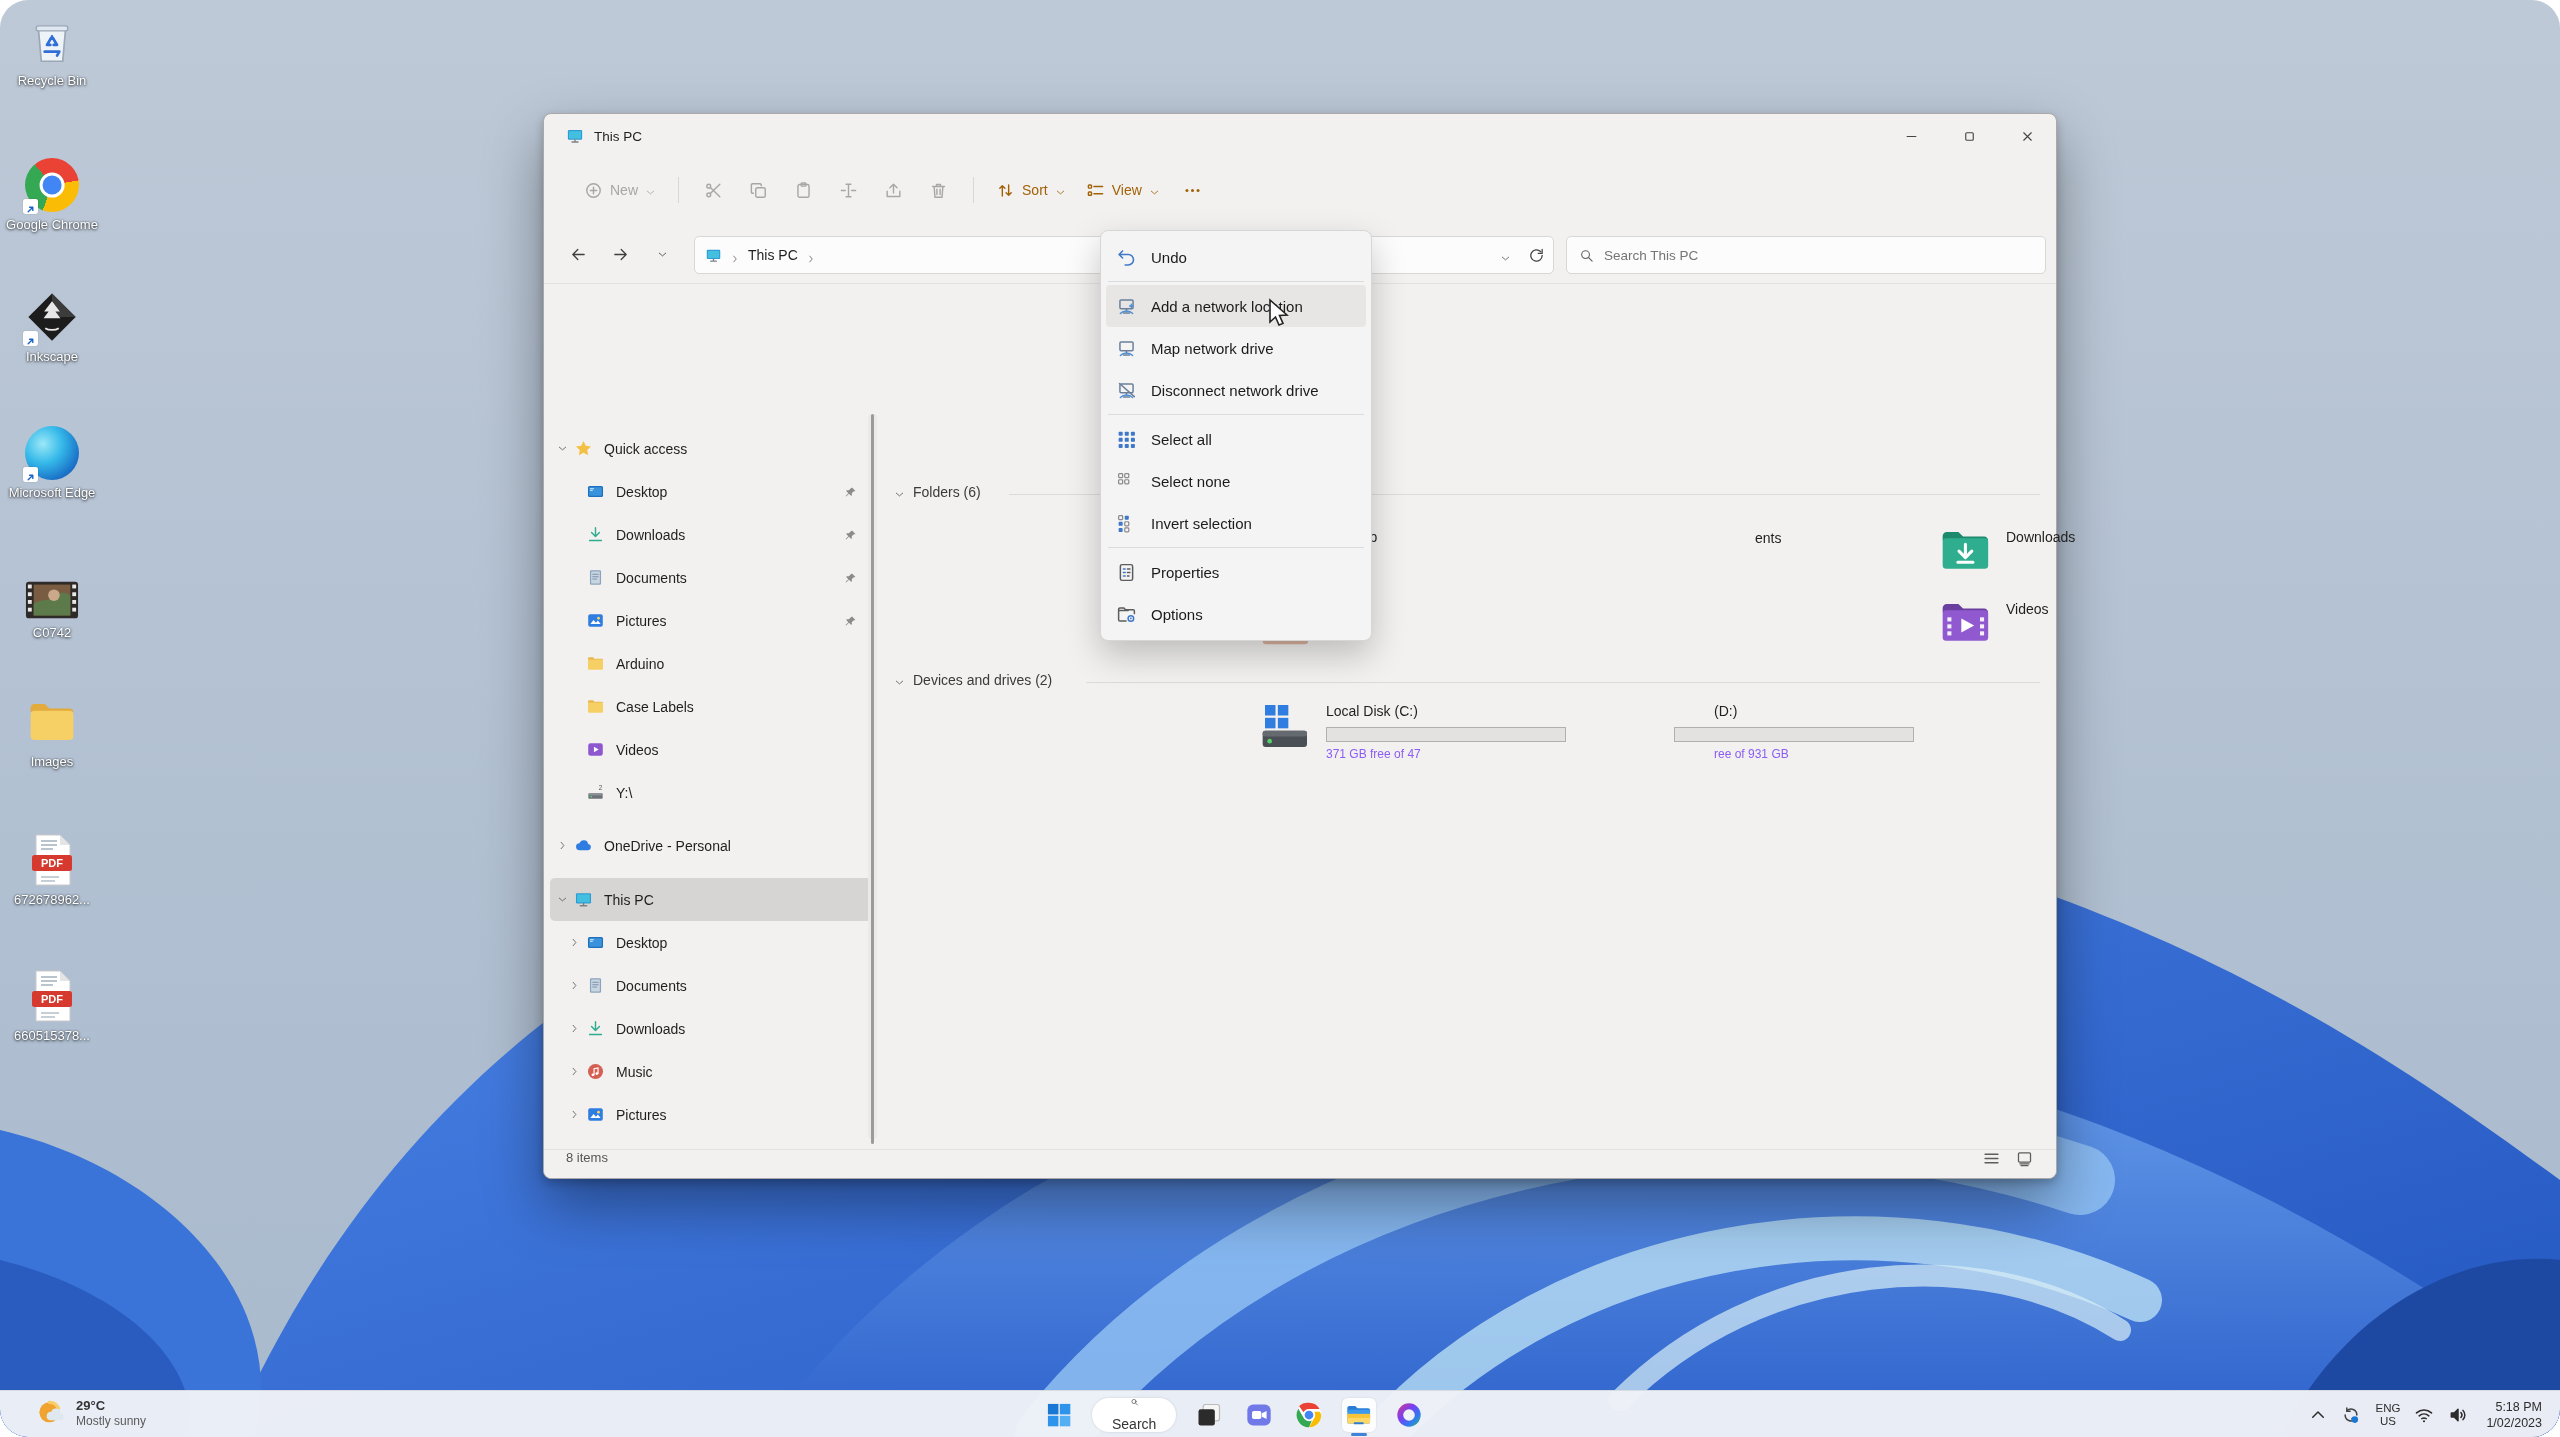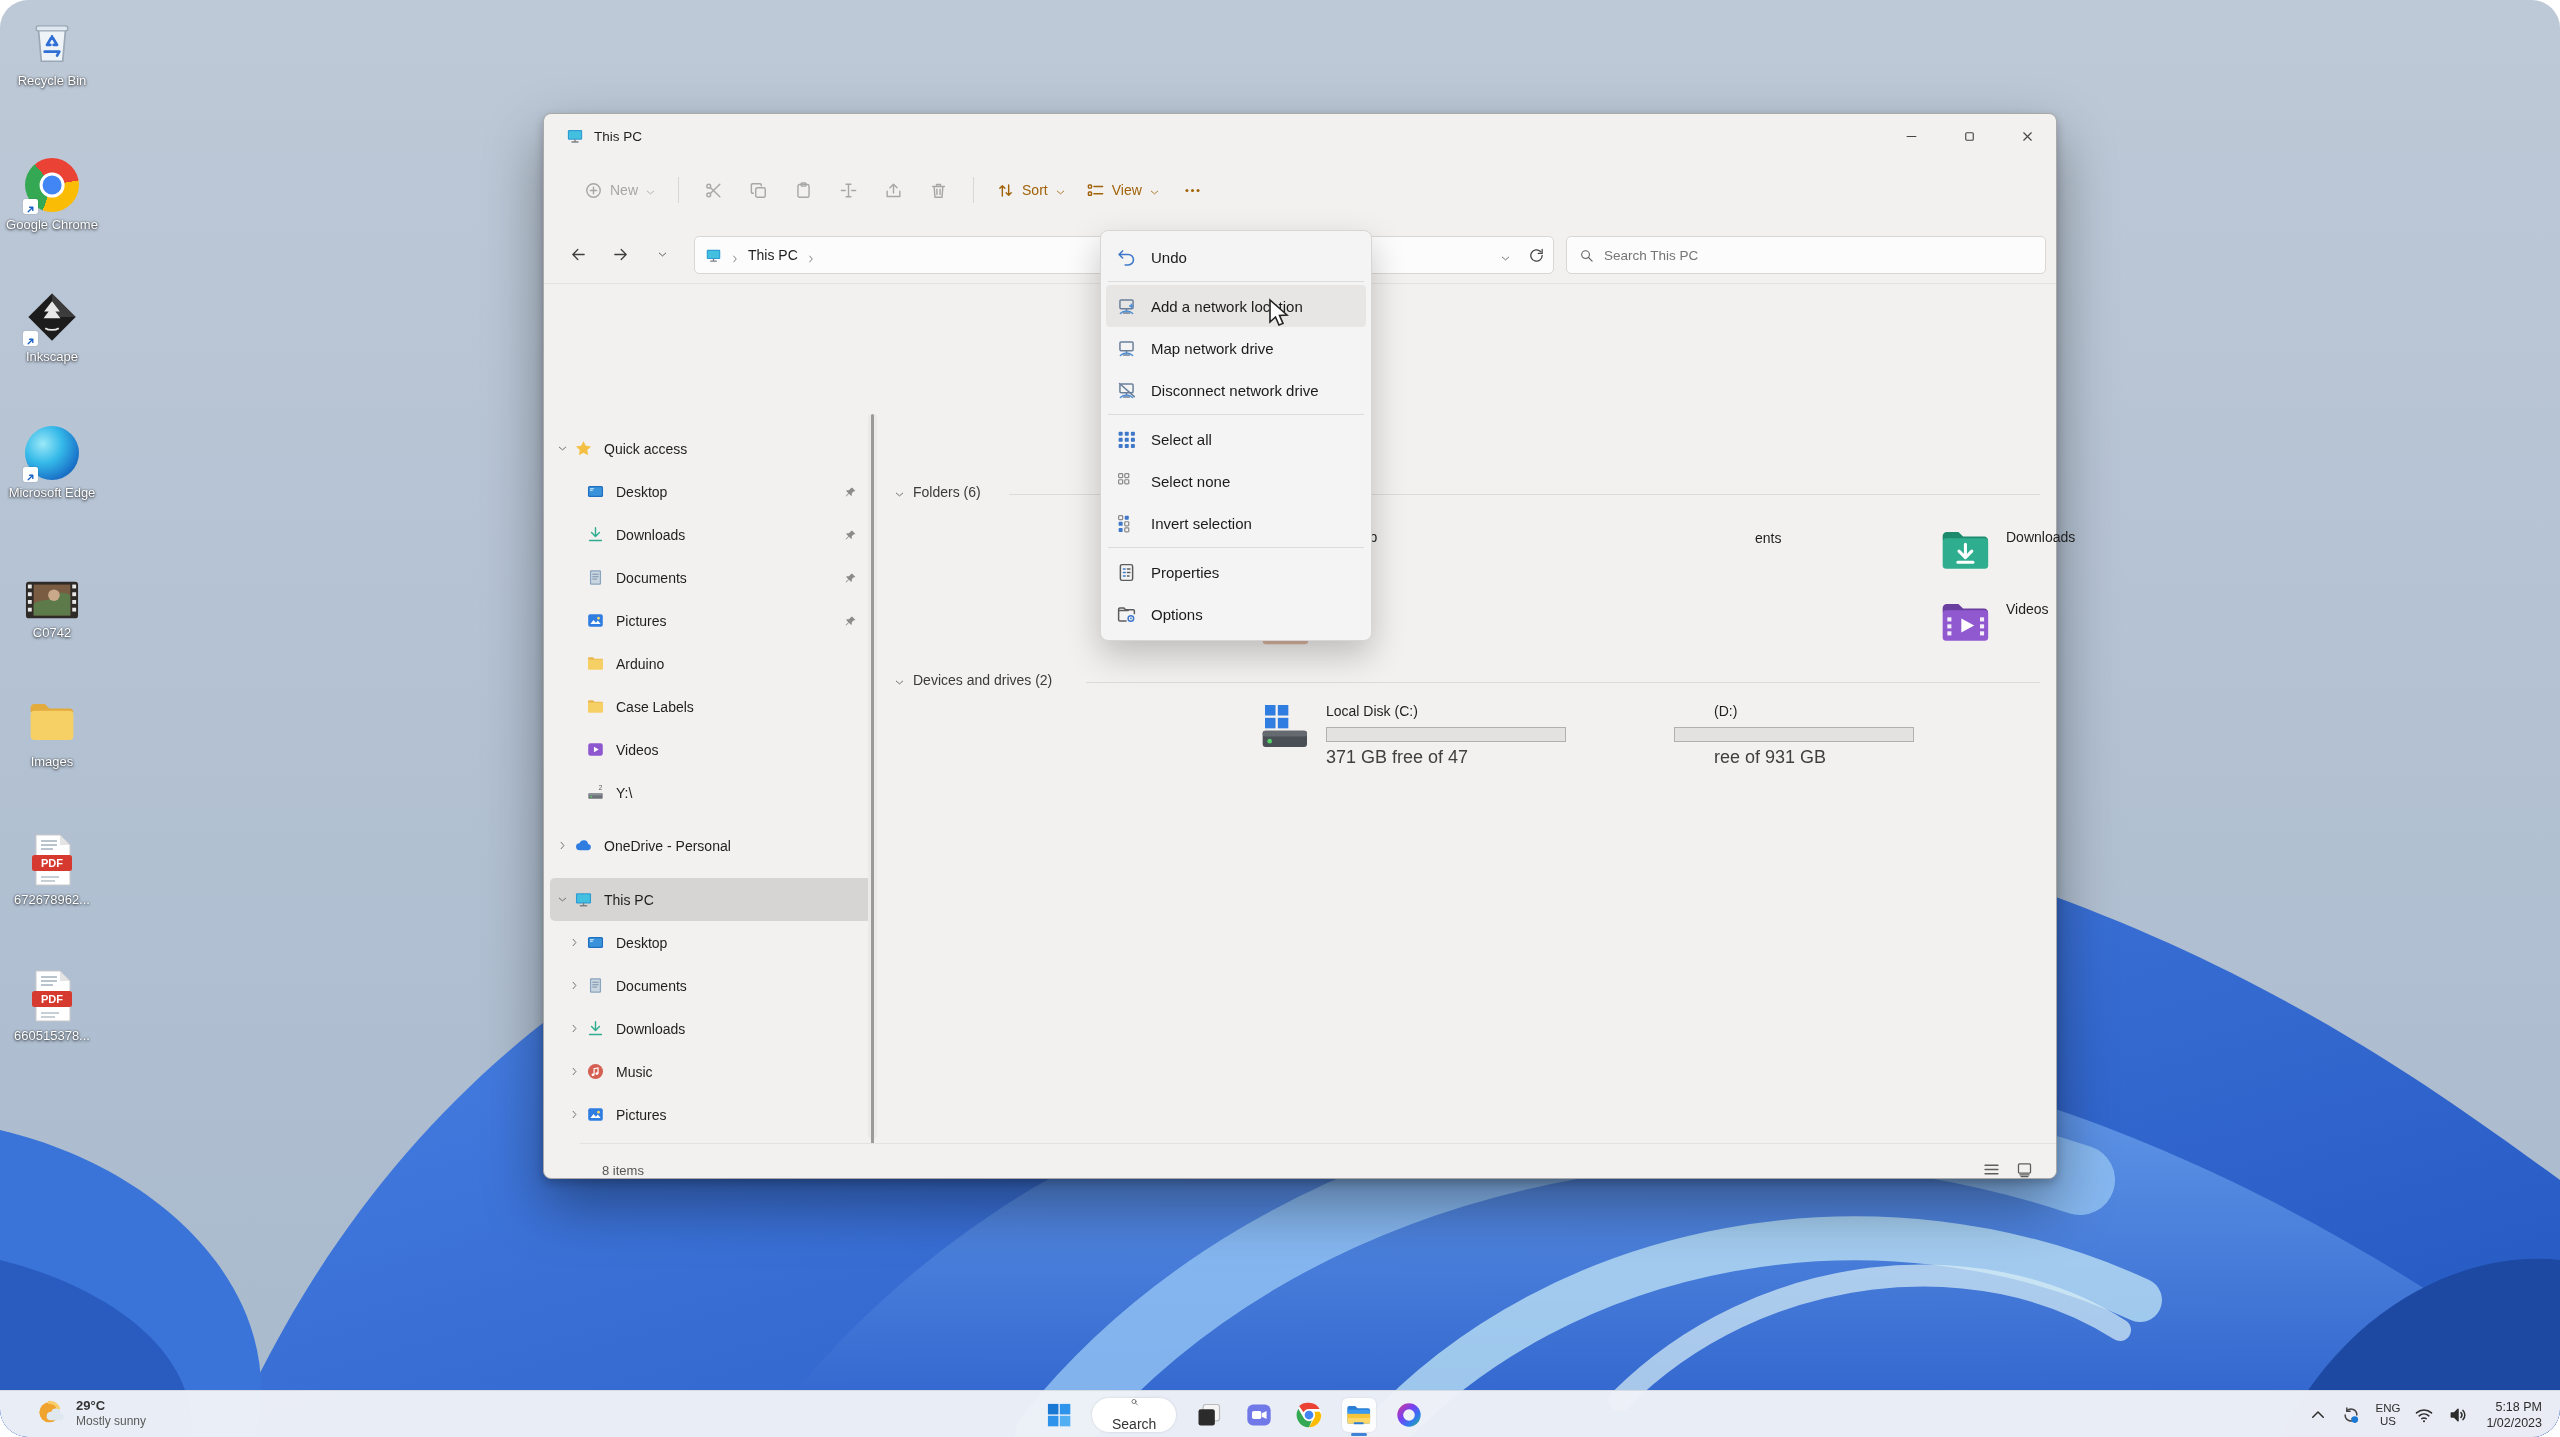--- a/index.html
+++ b/index.html
@@ -59,23 +59,23 @@
   .sec-header { position:absolute; display:flex; align-items:center; font-size:14px; color:#3a3a3a; }
   .sec-header .chev { width:11px; height:11px; color:#555; margin-right:8px; }
   .sec-rule { position:absolute; height:1px; background:#dddbd9; }
   .tile { position:absolute; display:flex; }
   .tile .ticon { width:56px; height:56px; flex:none; }
   .tile .tlabel { margin-left:12px; margin-top:7px; font-size:14px; color:#1f1f1f; }
   .frag { position:absolute; font-size:14px; color:#1f1f1f; }
   .drive-label { position:absolute; font-size:14px; color:#1f1f1f; }
   .drive-bar { position:absolute; width:240px; height:15px; background:#e4e2e0; border:1px solid #b2b0ae; }
   .drive-fill { height:100%; background:#42a0dc; }
-  .drive-free { position:absolute; font-size:18px; color:#404040; }
-  
-  .statusbar { position:absolute; left:0; right:0; bottom:0; height:35px; border-top:1px solid #e4e2e0; display:flex; align-items:flex-end; font-size:13px; color:#555; border-radius:0 0 8px 8px; background:#f2f1ef;margin-left:36px; }
+  .drive-free { position:absolute; font-size:12px; color:#8b5cf6; }
+  
+  .statusbar { position:absolute; left:0; right:0; bottom:0; height:29px; border-top:1px solid #e4e2e0; display:flex; align-items:flex-start; font-size:13px; color:#555; border-radius:0 0 8px 8px; background:#f2f1ef; }
   .statusbar .cnt { margin-left:22px; }
   .view-toggles { position:absolute; right:22px; display:flex; gap:14px; }
   .view-toggles .vt { width:19px; height:17px; color:#5d5d5d; }
   
   .ctx-menu { position:absolute; left:1100px; top:230px; width:272px; background:#f4f4f4; border:1px solid #d6d6d6; border-radius:8px; box-shadow:0 14px 34px rgba(0,0,0,.22); padding:5px 5px; z-index:50; }
   .ctx-item { height:42px; display:flex; align-items:center; padding:0 10px; border-radius:4px; font-size:15px; color:#1b1b1b; }
   .ctx-item.hover { background:#e7e6e5; }
   .ctx-item .cicon { width:21px; height:21px; margin-right:14px; flex:none; }
   .ctx-sep { height:1px; background:#dcdcdc; margin:3px 2px; }
   

